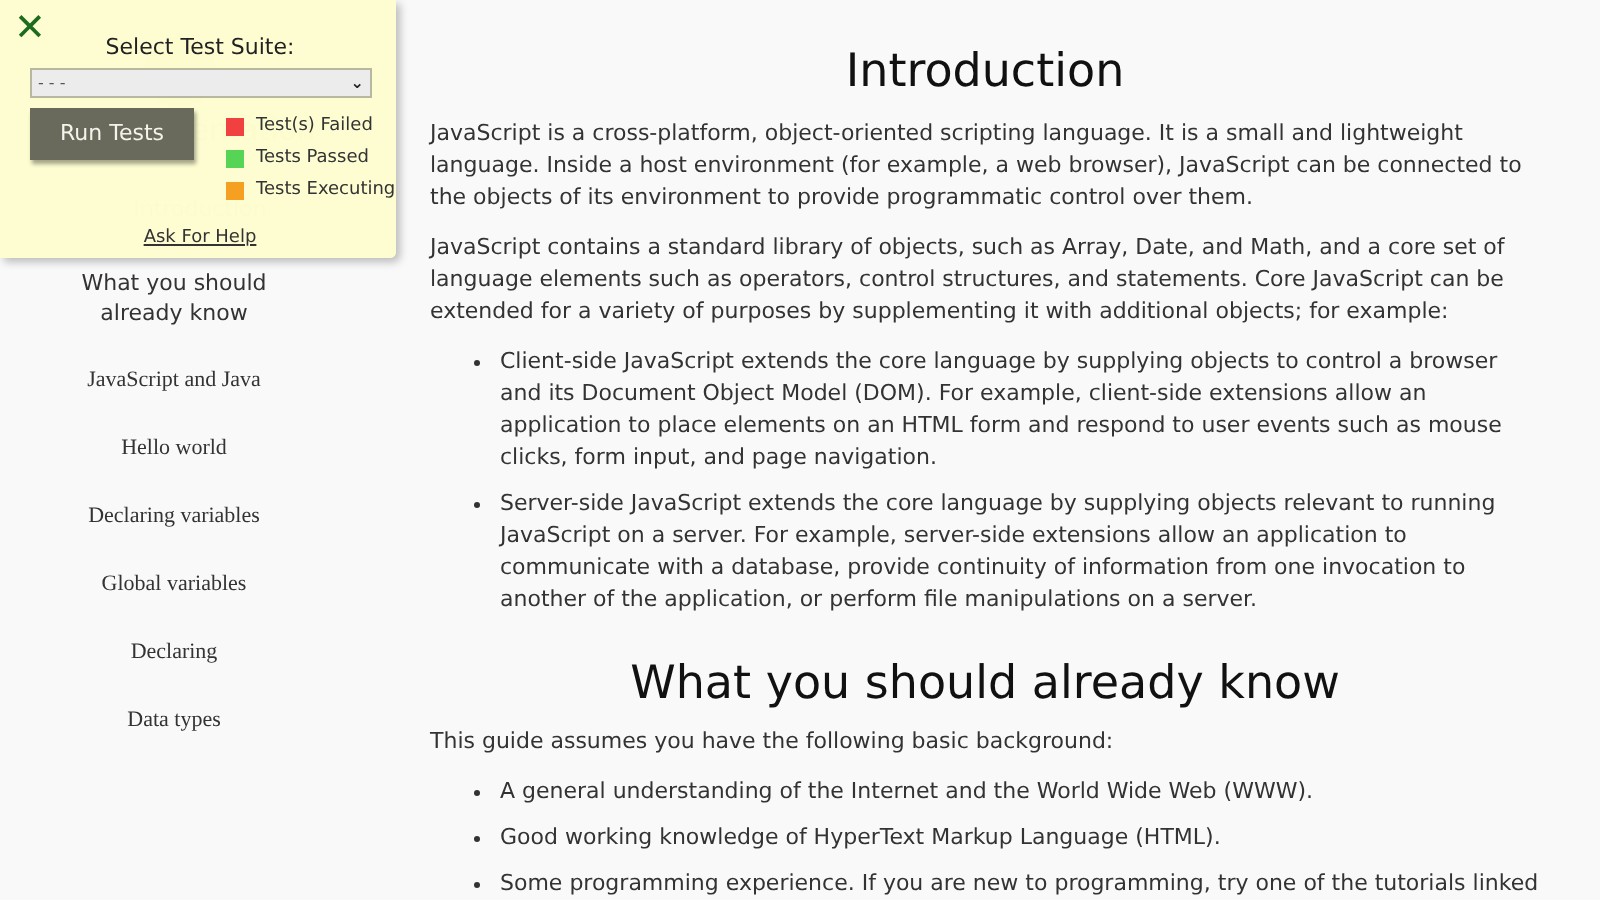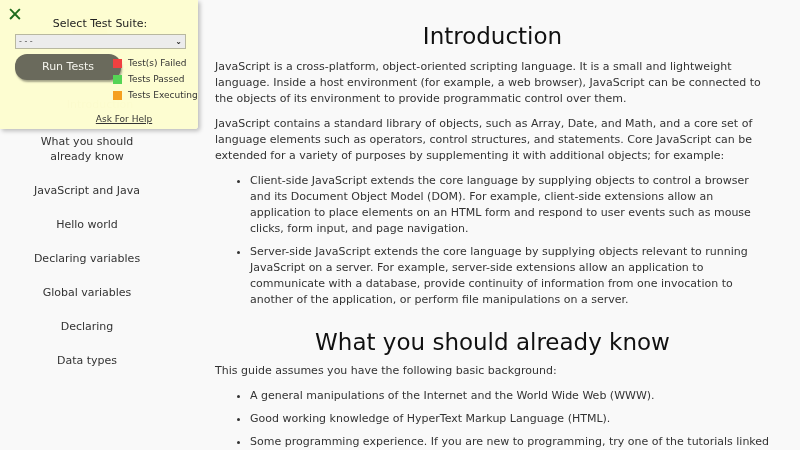--- a/index.html
+++ b/index.html
@@ -67,21 +67,21 @@
     }
     .nav-item {
       text-align: center;
       font-size: 11px;
       line-height: 15px;
       color: #333;
       padding: 0 20px;
       cursor: pointer;
     }
     .nav-item.first { margin-bottom: 19px; }
-    .nav-item.rest { height: 15px; margin-bottom: 19px; }
+    .nav-item.rest { height: 15px; margin-bottom: 19px; font-family: Liberation Serif, serif; }
 
     
     .test-panel {
       position: absolute;
       left: 0;
       top: 0;
       width: 198px;
       height: 129px;
       background: rgba(253, 253, 205, 0.93);
       box-shadow: 2px 2px 4px rgba(0,0,0,0.25);
@@ -130,23 +130,23 @@
       position: absolute;
       right: 3px;
       top: 0;
       font-size: 8px;
       color: #222;
       font-weight: bold;
     }
     .btn {
       position: absolute;
       left: 15px;
-      width: 106px;
+      width: 82px;
       height: 26px;
-      border-radius: 12px;
+      border-radius: 0;
       border: none;
       font-size: 11px;
       color: #f4f4ec;
       text-align: center;
       line-height: 26px;
       box-shadow: 1px 2px 2px rgba(0,0,0,0.35);
       cursor: pointer;
     }
     .btn-run {
       top: 54px;
@@ -186,21 +186,20 @@
     .help-link {
       position: absolute;
       left: 0;
       width: 200px;
       top: 114px;
       text-align: center;
       font-size: 9px;
       color: #333;
       text-decoration: underline;
       cursor: pointer;
-      padding-left: 24px;
     }
 
     
     .main {
       position: absolute;
       left: 215px;
       top: 0;
       width: 555px;
       font-size: 11px;
       line-height: 16px;
@@ -277,18 +276,18 @@
     <h1 class="h-intro">Introduction</h1>
     <p>JavaScript is a cross-platform, object-oriented scripting language. It is a small and lightweight language. Inside a host environment (for example, a web browser), JavaScript can be connected to the objects of its environment to provide programmatic control over them.</p>
     <p>JavaScript contains a standard library of objects, such as Array, Date, and Math, and a core set of language elements such as operators, control structures, and statements. Core JavaScript can be extended for a variety of purposes by supplementing it with additional objects; for example:</p>
     <ul>
       <li>Client-side JavaScript extends the core language by supplying objects to control a browser and its Document Object Model (DOM). For example, client-side extensions allow an application to place elements on an HTML form and respond to user events such as mouse clicks, form input, and page navigation.</li>
       <li>Server-side JavaScript extends the core language by supplying objects relevant to running JavaScript on a server. For example, server-side extensions allow an application to communicate with a database, provide continuity of information from one invocation to another of the application, or perform file manipulations on a server.</li>
     </ul>
     <h1 class="h-know">What you should already know</h1>
     <p>This guide assumes you have the following basic background:</p>
     <ul>
-      <li>A general manipulations of the Internet and the World Wide Web (WWW).</li>
+      <li>A general understanding of the Internet and the World Wide Web (WWW).</li>
       <li>Good working knowledge of HyperText Markup Language (HTML).</li>
       <li>Some programming experience. If you are new to programming, try one of the tutorials linked on the main page about JavaScript.</li>
     </ul>
   </main>
 </div>
 
 </body></html>

